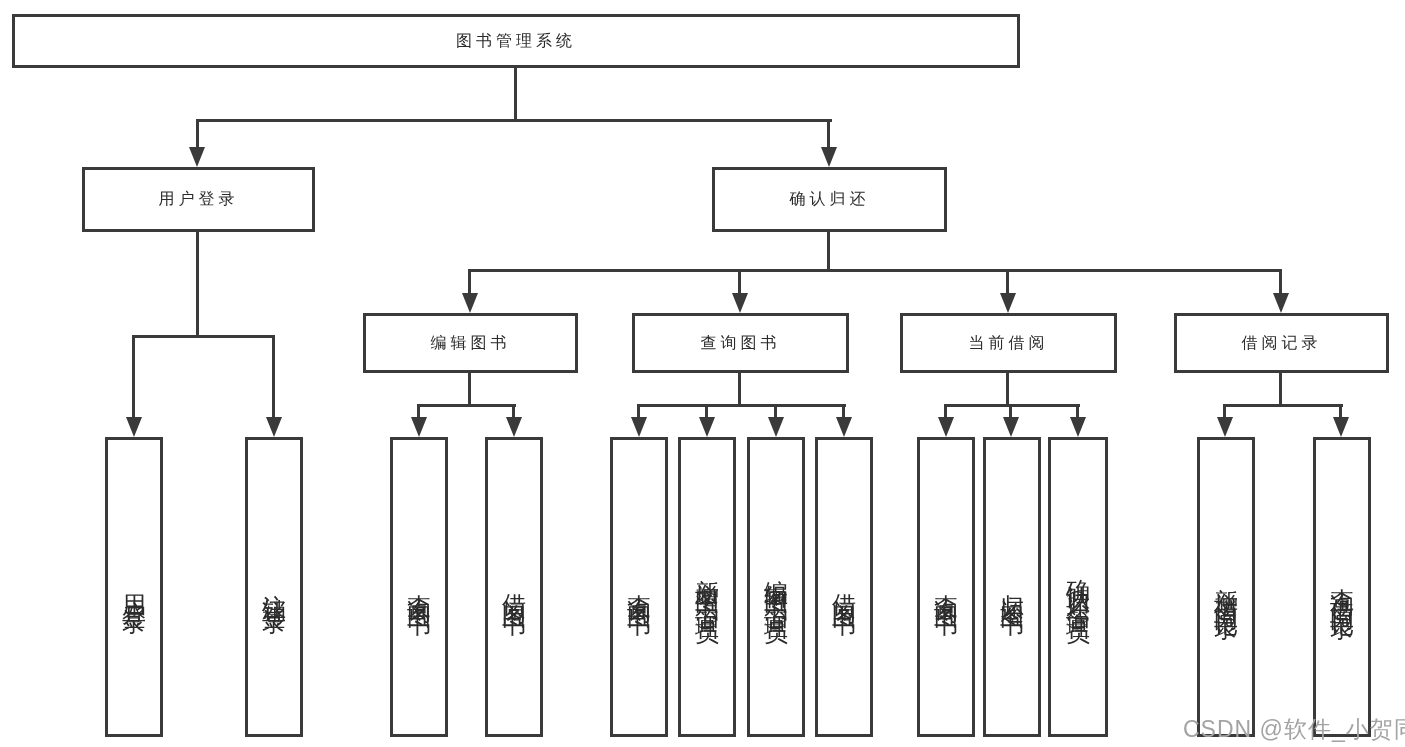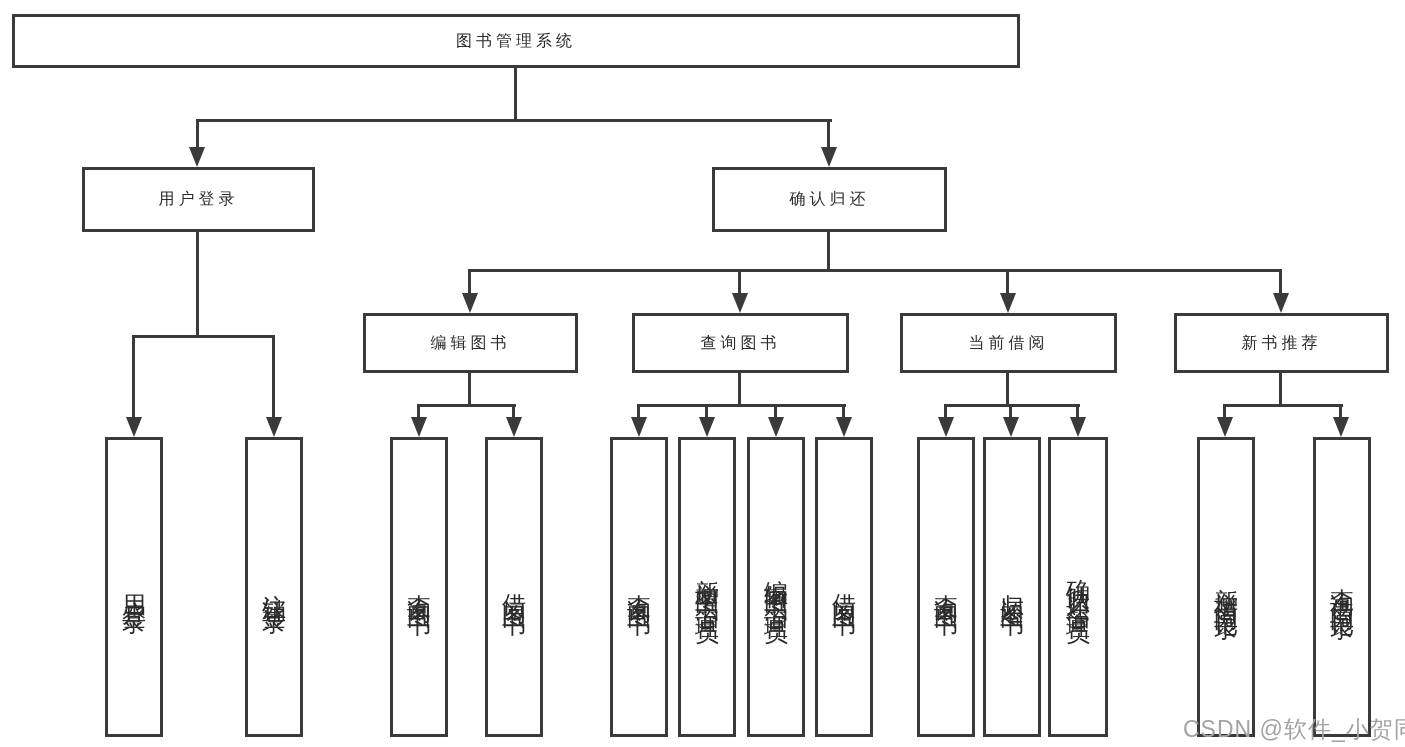--- a/index.html
+++ b/index.html
@@ -101,21 +101,21 @@
   <div class="arrow" style="left:1333px;top:417px"></div>
 
   <div class="box h" style="left:12px;top:14px;width:1008px;height:54px">图书管理系统</div>
 
   <div class="box h" style="left:82px;top:167px;width:233px;height:65px">用户登录</div>
   <div class="box h" style="left:712px;top:167px;width:235px;height:65px">确认归还</div>
 
   <div class="box h" style="left:363px;top:313px;width:215px;height:60px">编辑图书</div>
   <div class="box h" style="left:632px;top:313px;width:217px;height:60px">查询图书</div>
   <div class="box h" style="left:900px;top:313px;width:217px;height:60px">当前借阅</div>
-  <div class="box h" style="left:1174px;top:313px;width:215px;height:60px">新书推荐</div>
+  <div class="box h" style="left:1174px;top:313px;width:215px;height:60px">借阅记录</div>
 
   <div class="box v" style="left:105px">
     <span class="vtext">用户登录</span>
   </div>
   <div class="box v" style="left:245px">
     <span class="vtext">注销登录</span>
   </div>
 
   <div class="box v" style="left:390px">
     <span class="vtext">查询图书</span>

